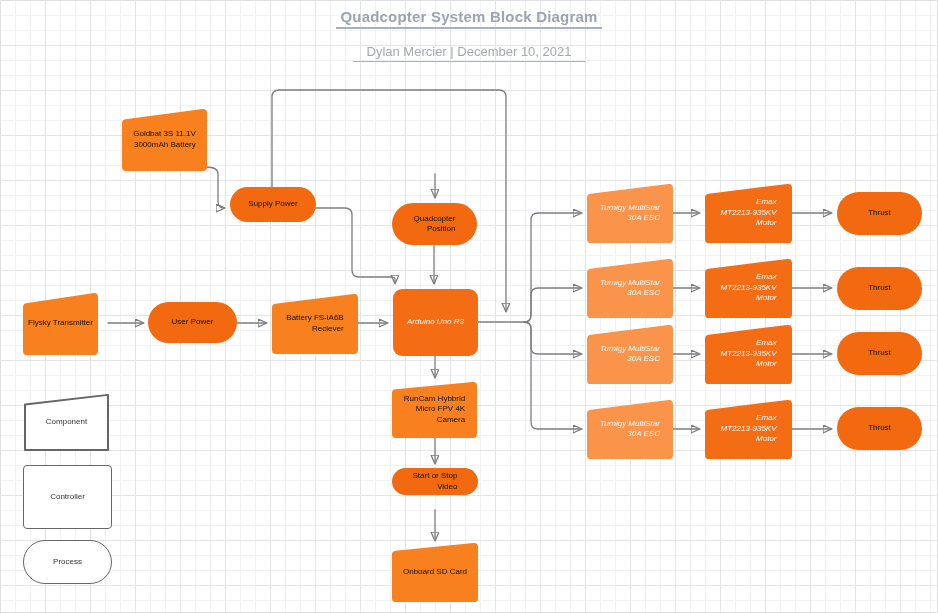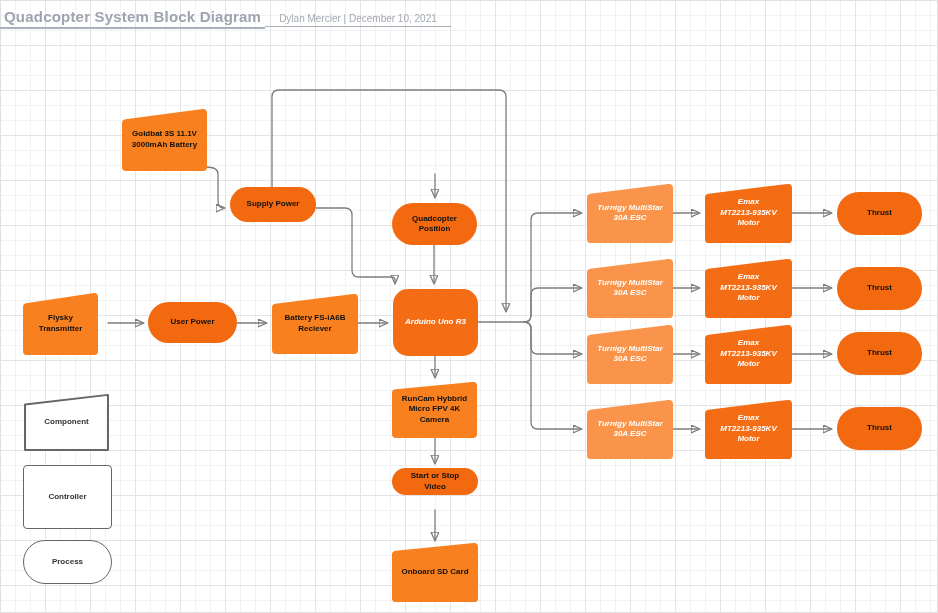--- a/index.html
+++ b/index.html
@@ -6,31 +6,31 @@
   #canvas{
     position:relative;width:938px;height:613px;overflow:hidden;background-color:#ffffff;
     background-image:
       linear-gradient(#e2e4e7 1px, transparent 1px),
       linear-gradient(90deg,#e2e4e7 1px, transparent 1px),
       linear-gradient(#f1f2f4 1px, transparent 1px),
       linear-gradient(90deg,#f1f2f4 1px, transparent 1px);
     background-size:45px 45px,45px 45px,15px 15px,15px 15px;
     box-shadow:inset 0 0 0 1px #e0e0e0;
   }
-  .titlewrap{position:absolute;left:0;right:0;top:8px;display:flex;flex-direction:row;align-items:center;z-index:3;}
+  .titlewrap{position:absolute;left:0;right:0;top:8px;display:flex;flex-direction:column;align-items:center;z-index:3;justify-content:flex-end;}
   .title{color:#9da3af;font-size:15px;font-weight:bold;letter-spacing:.2px;border-bottom:2px solid #aab0ba;padding:0 4px 2px 4px;}
-  .subtitle{color:#a3a8b3;font-size:10px;border-bottom:1px solid #aab0ba;padding:3px 14px 2px 14px;}
-  .node{position:absolute;display:flex;align-items:center;justify-content:center;text-align:center;z-index:2;font-weight:bold;}
+  .subtitle{color:#a3a8b3;font-size:13px;border-bottom:1px solid #aab0ba;padding:3px 14px 2px 14px;margin-top:12px;}
+  .node{position:absolute;display:flex;align-items:center;justify-content:center;text-align:right;z-index:2;}
   .node .shape{position:absolute;left:0;top:0;width:100%;height:100%;}
   .lbl{position:relative;font-size:8px;line-height:1.3;white-space:pre-line;color:#111;padding:0 3px;}
   .lbl.white{color:#ffffff;font-style:italic;}
   .trap polygon{fill:#f8801f;stroke:#f8801f;stroke-width:8;stroke-linejoin:round;}
   .trap.esc polygon{fill:#f9944a;stroke:#f9944a;}
   .pill{border-radius:999px;background:#f2690f;}
-  .rrect{border-radius:15px;background:#f46d15;}
+  .rrect{border-radius:9px;background:#f46d15;}
   .trap.motor polygon{fill:#f46d15;stroke:#f46d15;}
   .legend-trap polygon{fill:#ffffff;stroke:#666666;stroke-width:2;stroke-linejoin:round;}
   .legend-rrect{background:#ffffff;border:1px solid #666666;border-radius:4px;}
   .legend-pill{background:#ffffff;border:1px solid #666666;border-radius:999px;}
   .legend .lbl{color:#333;}
   #edges{position:absolute;left:0;top:0;width:938px;height:613px;z-index:1;}
   #edges path{fill:none;stroke:#7d7d7d;stroke-width:1.3;stroke-linejoin:round;stroke-linecap:round;}
 </style>
 </head>
 <body>

